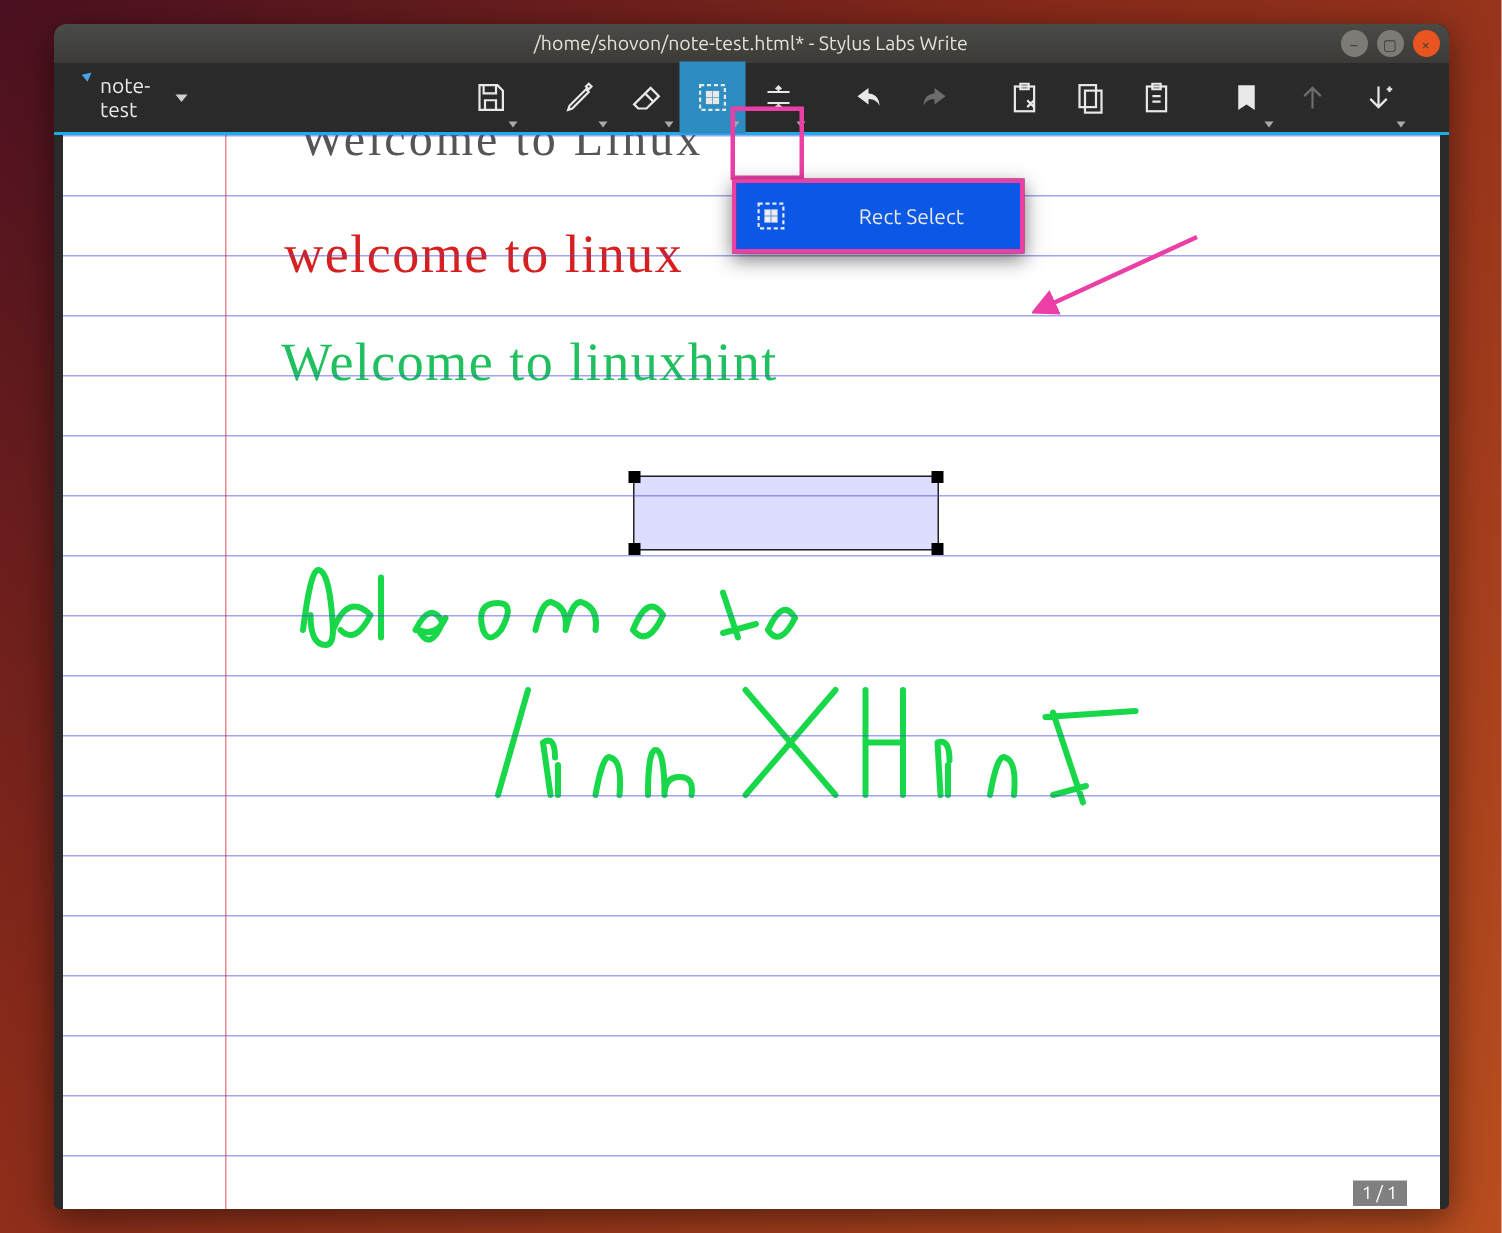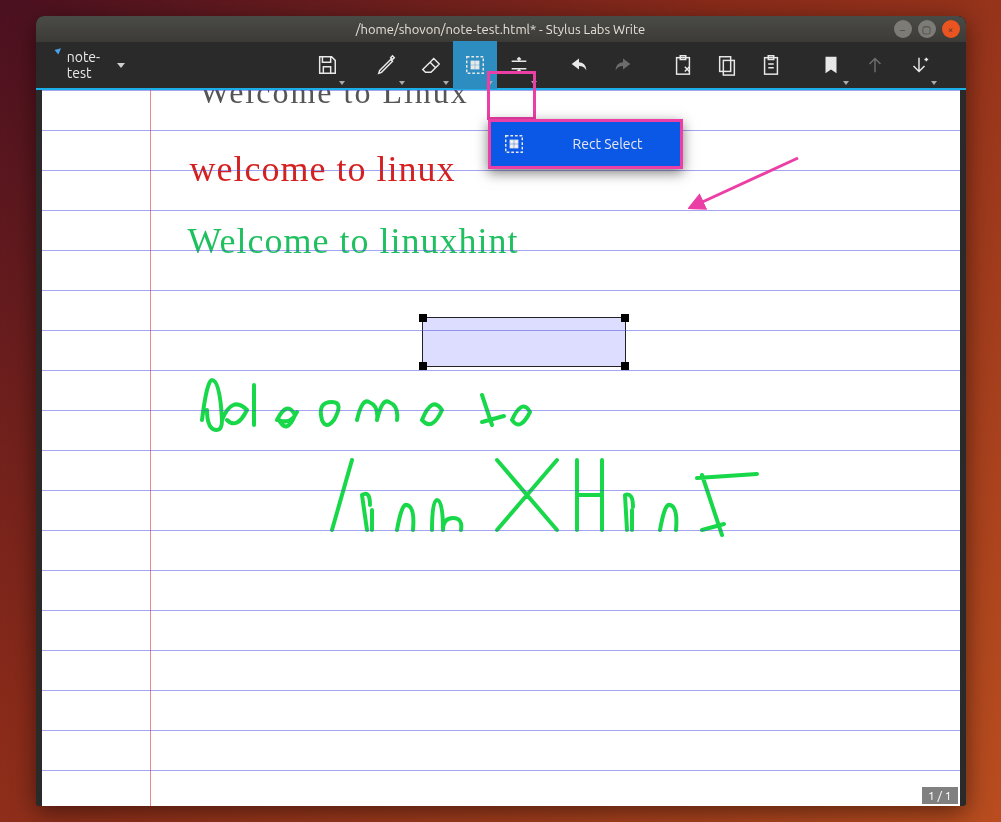--- a/index.html
+++ b/index.html
@@ -66,21 +66,21 @@
   .canvas-area { flex: 1; background: #2a2a2a; position: relative; display: flex; justify-content: center; padding-top: 0; }
   .paper {
     width: 918px; height: 716px;
     background: #ffffff;
     position: relative;
     margin-top: 0;
     overflow: hidden;
   }
   .ruled-line { position: absolute; left: 0; right: 0; height: 1px; background: #4a4ae0; opacity: 0.5; }
   .margin-line { position: absolute; top: 0; bottom: 0; width: 1px; left: 108px; background: #e03a3a; opacity: 0.6; }
-  .page-num { position: absolute; right: 2px; bottom: 2px; background: #808080; color: #fff; font-size: 12px; padding: 2px 6px; margin-top: 22px; }
+  .page-num { position: absolute; right: 22px; bottom: 2px; background: #808080; color: #fff; font-size: 12px; padding: 2px 6px; margin-top: 22px; }
 
   .dropdown {
     position: absolute;
     left: 452px; top: 103px;
     width: 195px;
     background: #383838;
     border: 3px solid #ec3fa6;
     box-shadow: 0 4px 12px rgba(0,0,0,0.5);
     z-index: 50;
   }

